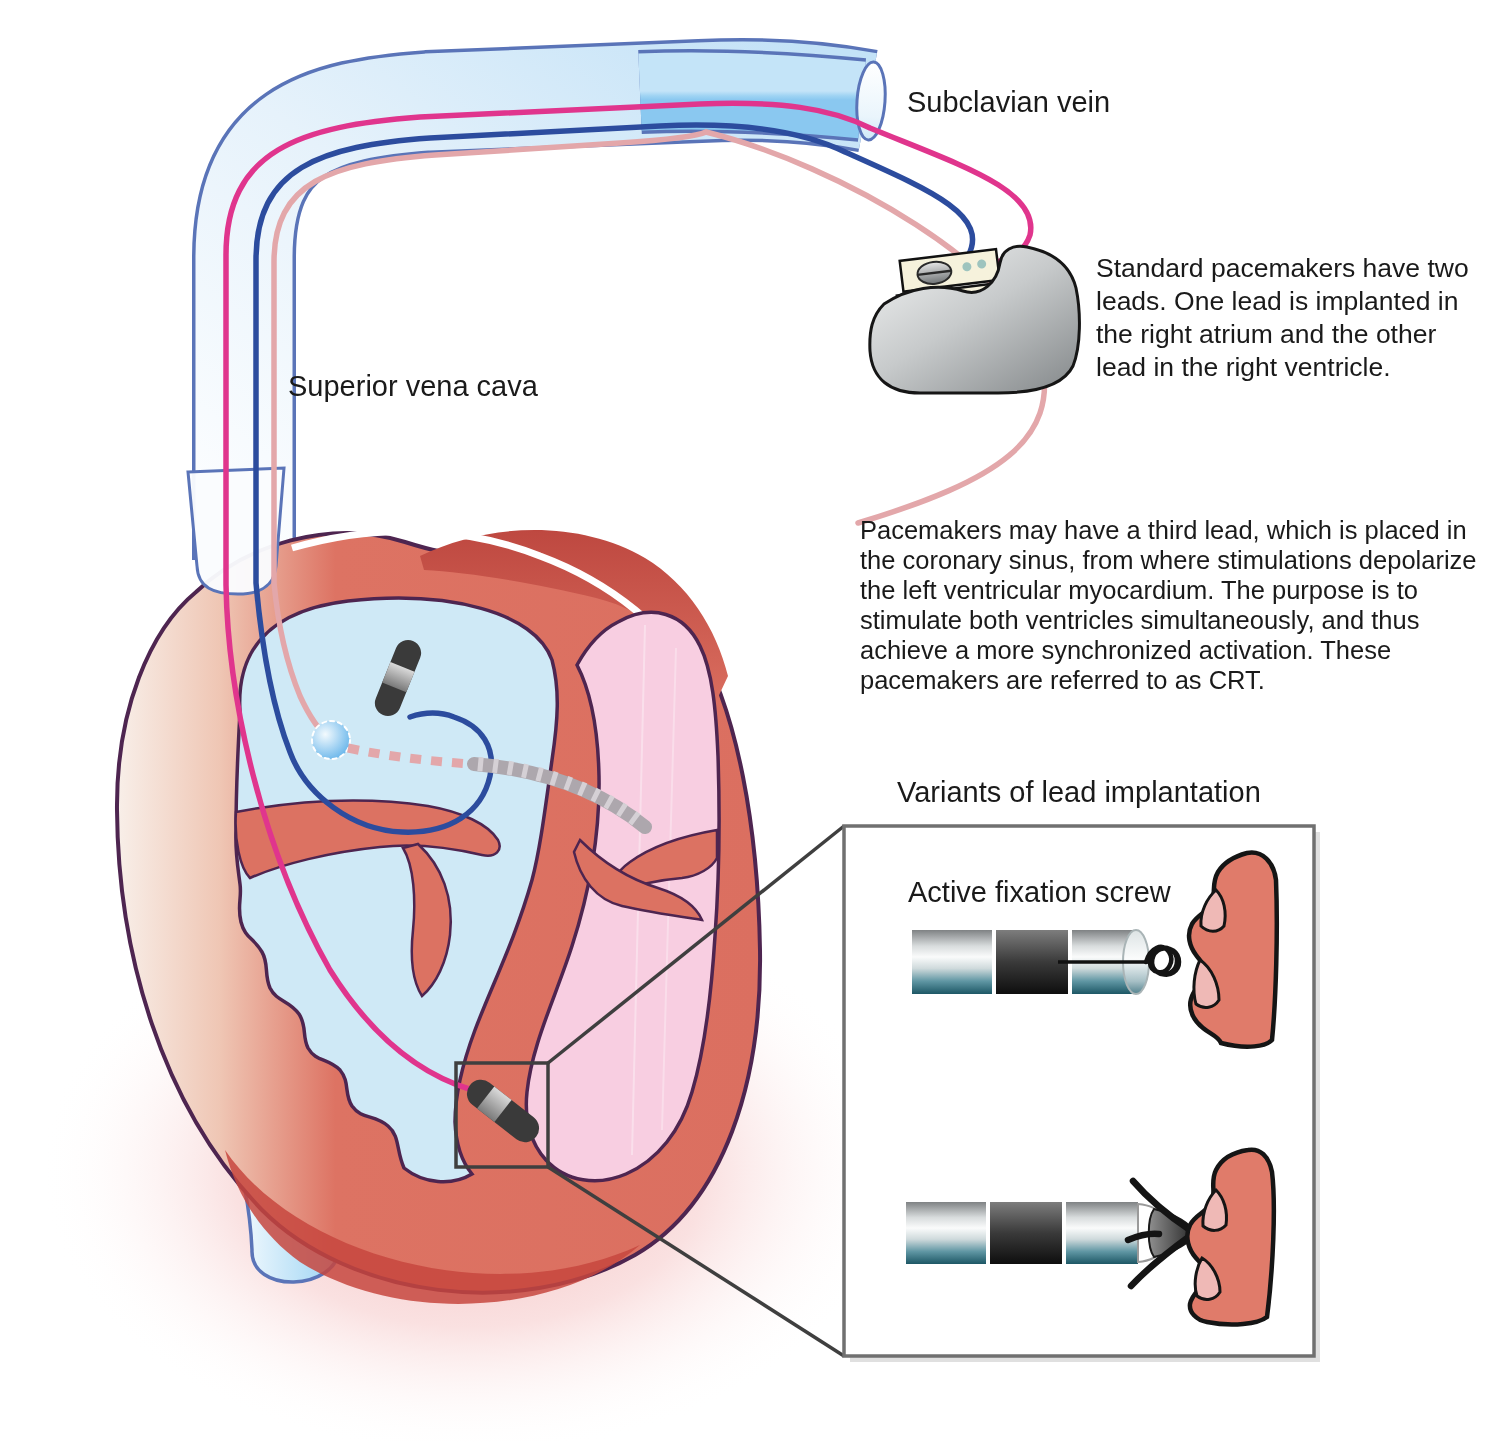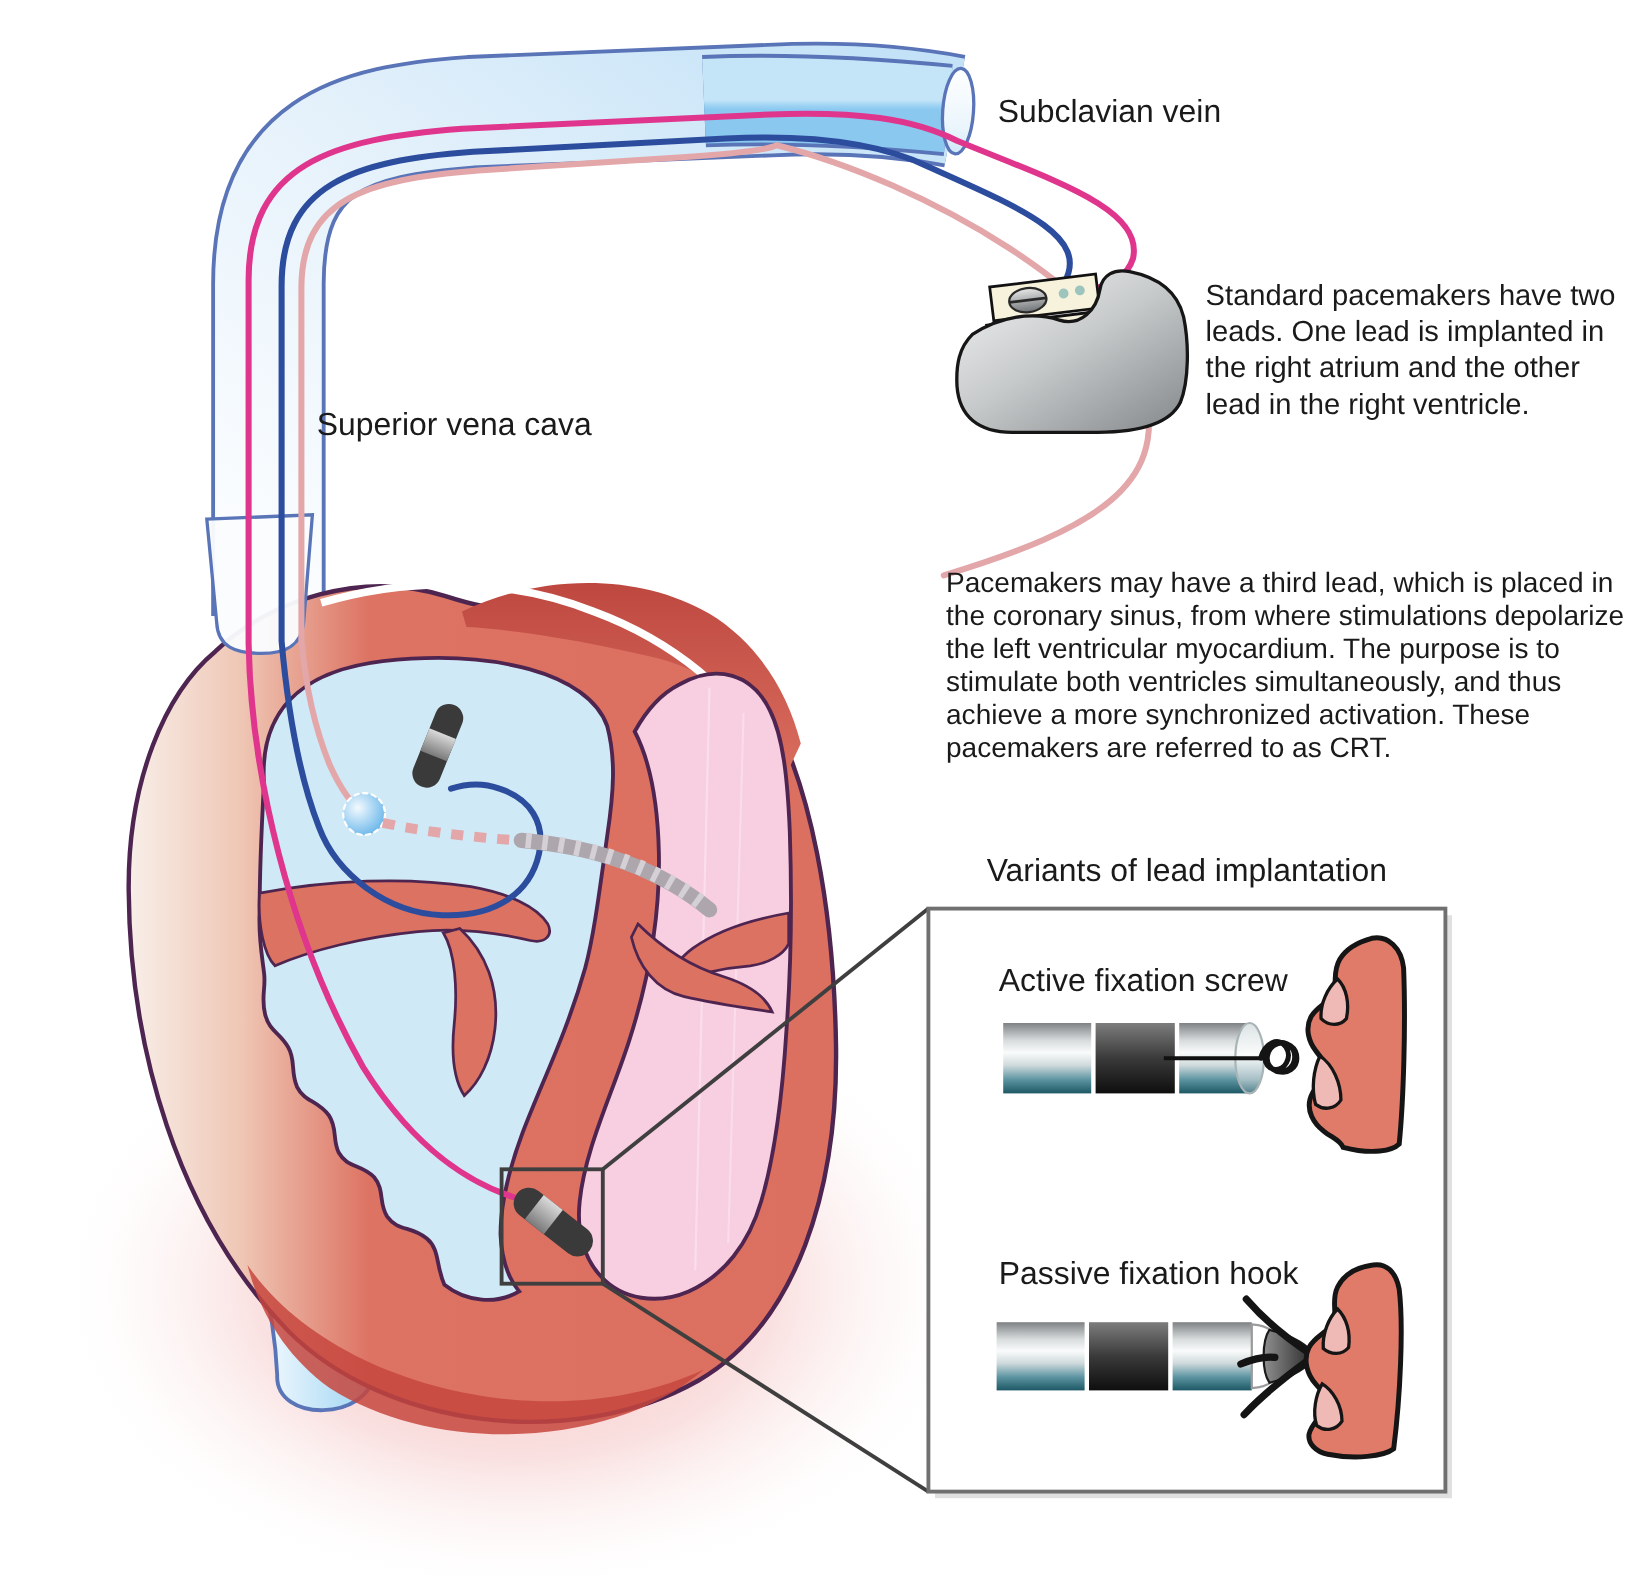--- a/index.html
+++ b/index.html
@@ -222,15 +222,14 @@
 the right atrium and the other
 lead in the right ventricle.</div>
 <div class="para crt" style="left:860px;top:515px;">Pacemakers may have a third lead, which is placed in
 the coronary sinus, from where stimulations depolarize
 the left ventricular myocardium. The purpose is to
 stimulate both ventricles simultaneously, and thus
 achieve a more synchronized activation. These
 pacemakers are referred to as CRT.</div>
 <div class="label" style="left:908px;top:876px;">Active fixation screw</div>
 <div class="label" style="left:897px;top:776px;">Variants of lead implantation</div>
-<div class="label" style="left:908px;top:1142px;">Passive fixation hook</div>
 
 </div>
 
 </body></html>

